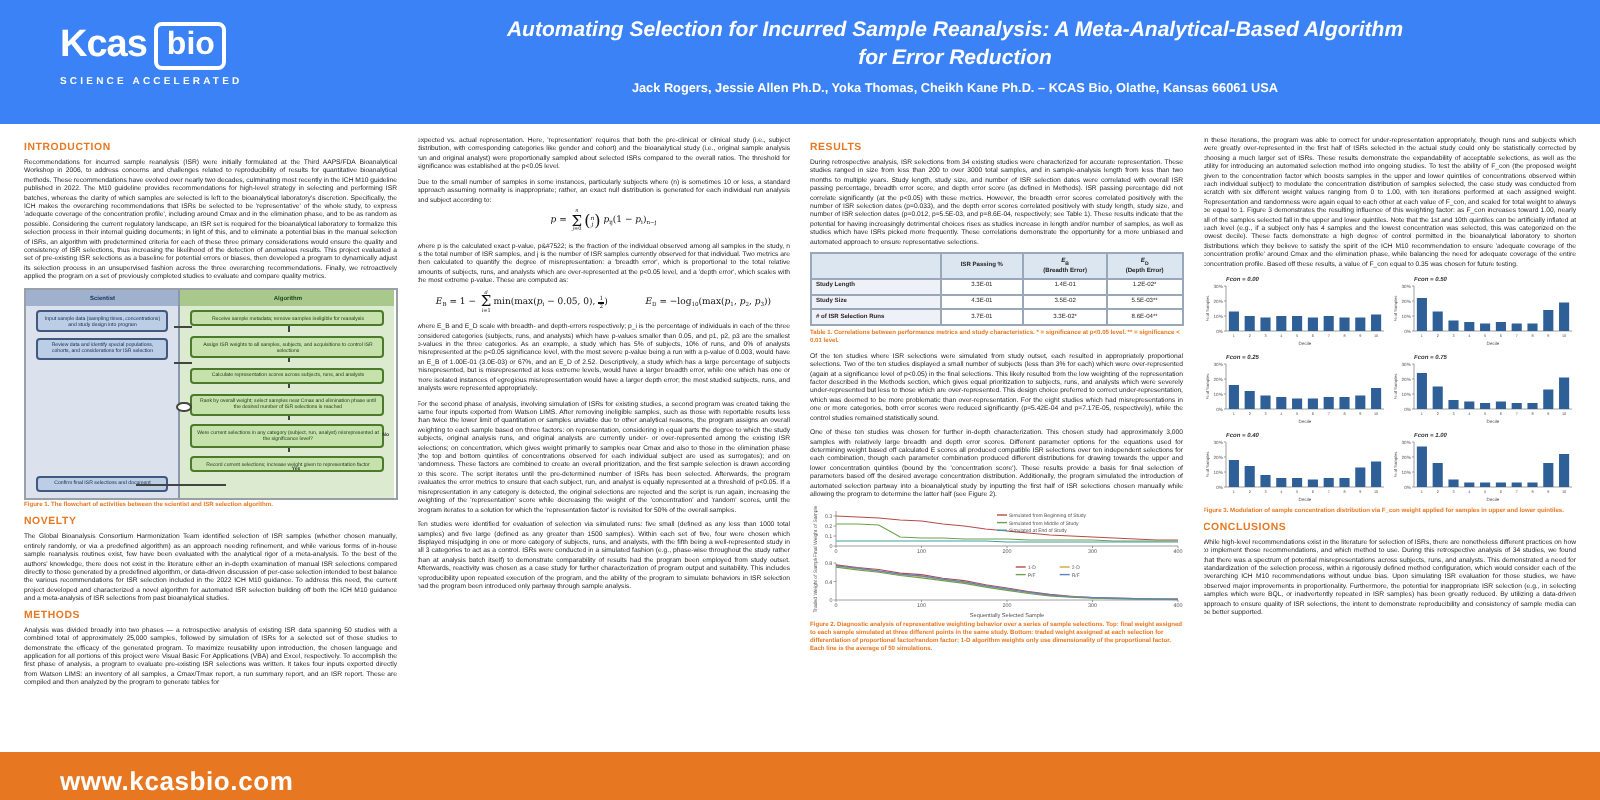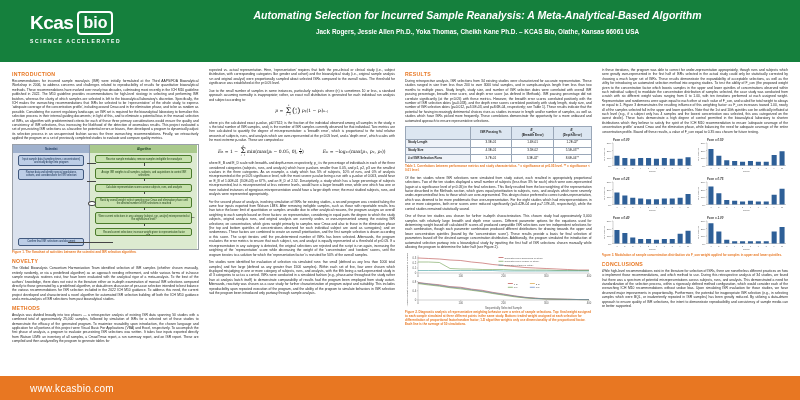--- a/index.html
+++ b/index.html
@@ -1,18 +1,18 @@
 <!DOCTYPE html>
 <html><head>
 <meta charset="utf-8">
 <style>
   html,body{margin:0;padding:0;}
   body{width:800px;height:400px;position:relative;background:#fff;font-family:"Liberation Sans",sans-serif;overflow:hidden;}
   
-  .hdr{position:absolute;top:0;left:0;width:800px;height:62px;background:#15803d;color:#fff;}
+  .hdr{position:absolute;top:0;left:0;width:800px;height:62px;background:#3b82f6;color:#fff;}
   .logo{position:absolute;left:30px;top:11px;}
   .logo-row{display:flex;align-items:center;}
   .logo-kcas{font-size:19px;font-weight:bold;letter-spacing:-0.5px;}
   .logo-bio{margin-left:4px;border:2px solid #fff;border-radius:4px;padding:0 4px 1px 4px;font-size:16px;font-weight:bold;line-height:19px;}
   .tagline{font-size:5px;letter-spacing:1.6px;font-weight:bold;margin-top:3px;}
   .titleblock{position:absolute;left:170px;right:15px;top:9px;text-align:center;}
   .title{font-size:10.5px;font-weight:bold;line-height:1.3;font-style:italic;}
   .authors{font-size:6.4px;font-weight:bold;margin-top:5px;}
   
   .cols{position:absolute;top:62px;left:0;right:0;bottom:24px;display:flex;gap:10px;padding:6px 12px 2px 12px;box-sizing:border-box;}
@@ -53,36 +53,37 @@
   table.t1 th,table.t1 td{border:0.4px solid #9aa7b8;padding:1.6px 1px;text-align:center;line-height:1.2;}
   table.t1 thead th{background:#dce6f1;font-weight:bold;}
   table.t1 td.rl{font-weight:bold;text-align:left;padding-left:2px;background:#eef2f8;}
   
   .fig2{width:100%;}
   .chart{width:100%;}
   .fig3{display:grid;grid-template-columns:1fr 1fr;gap:2px;margin:1px 0;}
   .mini{height:37px;}
   
   .ftr{position:absolute;left:0;right:0;bottom:0;height:24px;background:#E87722;}
-  .site{position:absolute;left:30px;top:7px;color:#fff;font-weight:normal;font-size:10px;letter-spacing:.3px;}
+  .site{position:absolute;left:30px;top:7px;color:#fff;font-weight:bold;font-size:13px;letter-spacing:.3px;}
 </style>
 </head>
 <body>
 
 <div class="hdr">
   <div class="logo">
     <div class="logo-row">
       <span class="logo-kcas">Kcas</span>
       <span class="logo-bio">bio</span>
     </div>
     <div class="tagline">SCIENCE ACCELERATED</div>
   </div>
   <div class="titleblock">
     <div class="title">
       <div>Automating Selection for Incurred Sample Reanalysis: A Meta-Analytical-Based Algorithm</div>
+      <div>for Error Reduction</div>
     </div>
     <div class="authors">Jack Rogers, Jessie Allen Ph.D., Yoka Thomas, Cheikh Kane Ph.D. – KCAS Bio, Olathe, Kansas 66061 USA</div>
   </div>
 </div>
 
 <div class="cols">
 
   <div class="col">
     <div class="sec">INTRODUCTION</div>
     <p class="bp">Recommendations for incurred sample reanalysis (ISR) were initially formulated at the Third AAPS/FDA Bioanalytical Workshop in 2006, to address concerns and challenges related to reproducibility of results for quantitative bioanalytical methods. These recommendations have evolved over nearly two decades, culminating most recently in the ICH M10 guideline published in 2022. The M10 guideline provides recommendations for high-level strategy in selecting and performing ISR batches, whereas the clarity of which samples are selected is left to the bioanalytical laboratory's discretion. Specifically, the ICH makes the overarching recommendations that ISRs be selected to be 'representative' of the whole study, to express 'adequate coverage of the concentration profile', including around Cmax and in the elimination phase, and to be as random as possible. Considering the current regulatory landscape, an ISR set is required for the bioanalytical laboratory to formalize this selection process in their internal guiding documents; in light of this, and to eliminate a potential bias in the manual selection of ISRs, an algorithm with predetermined criteria for each of these three primary considerations would ensure the quality and consistency of ISR selections, thus increasing the likelihood of the detection of anomalous results. This project evaluated a set of pre-existing ISR selections as a baseline for potential errors or biases, then developed a program to dynamically adjust its selection process in an unsupervised fashion across the three overarching recommendations. Finally, we retroactively applied the program on a set of previously completed studies to evaluate and compare quality metrics.</p>

